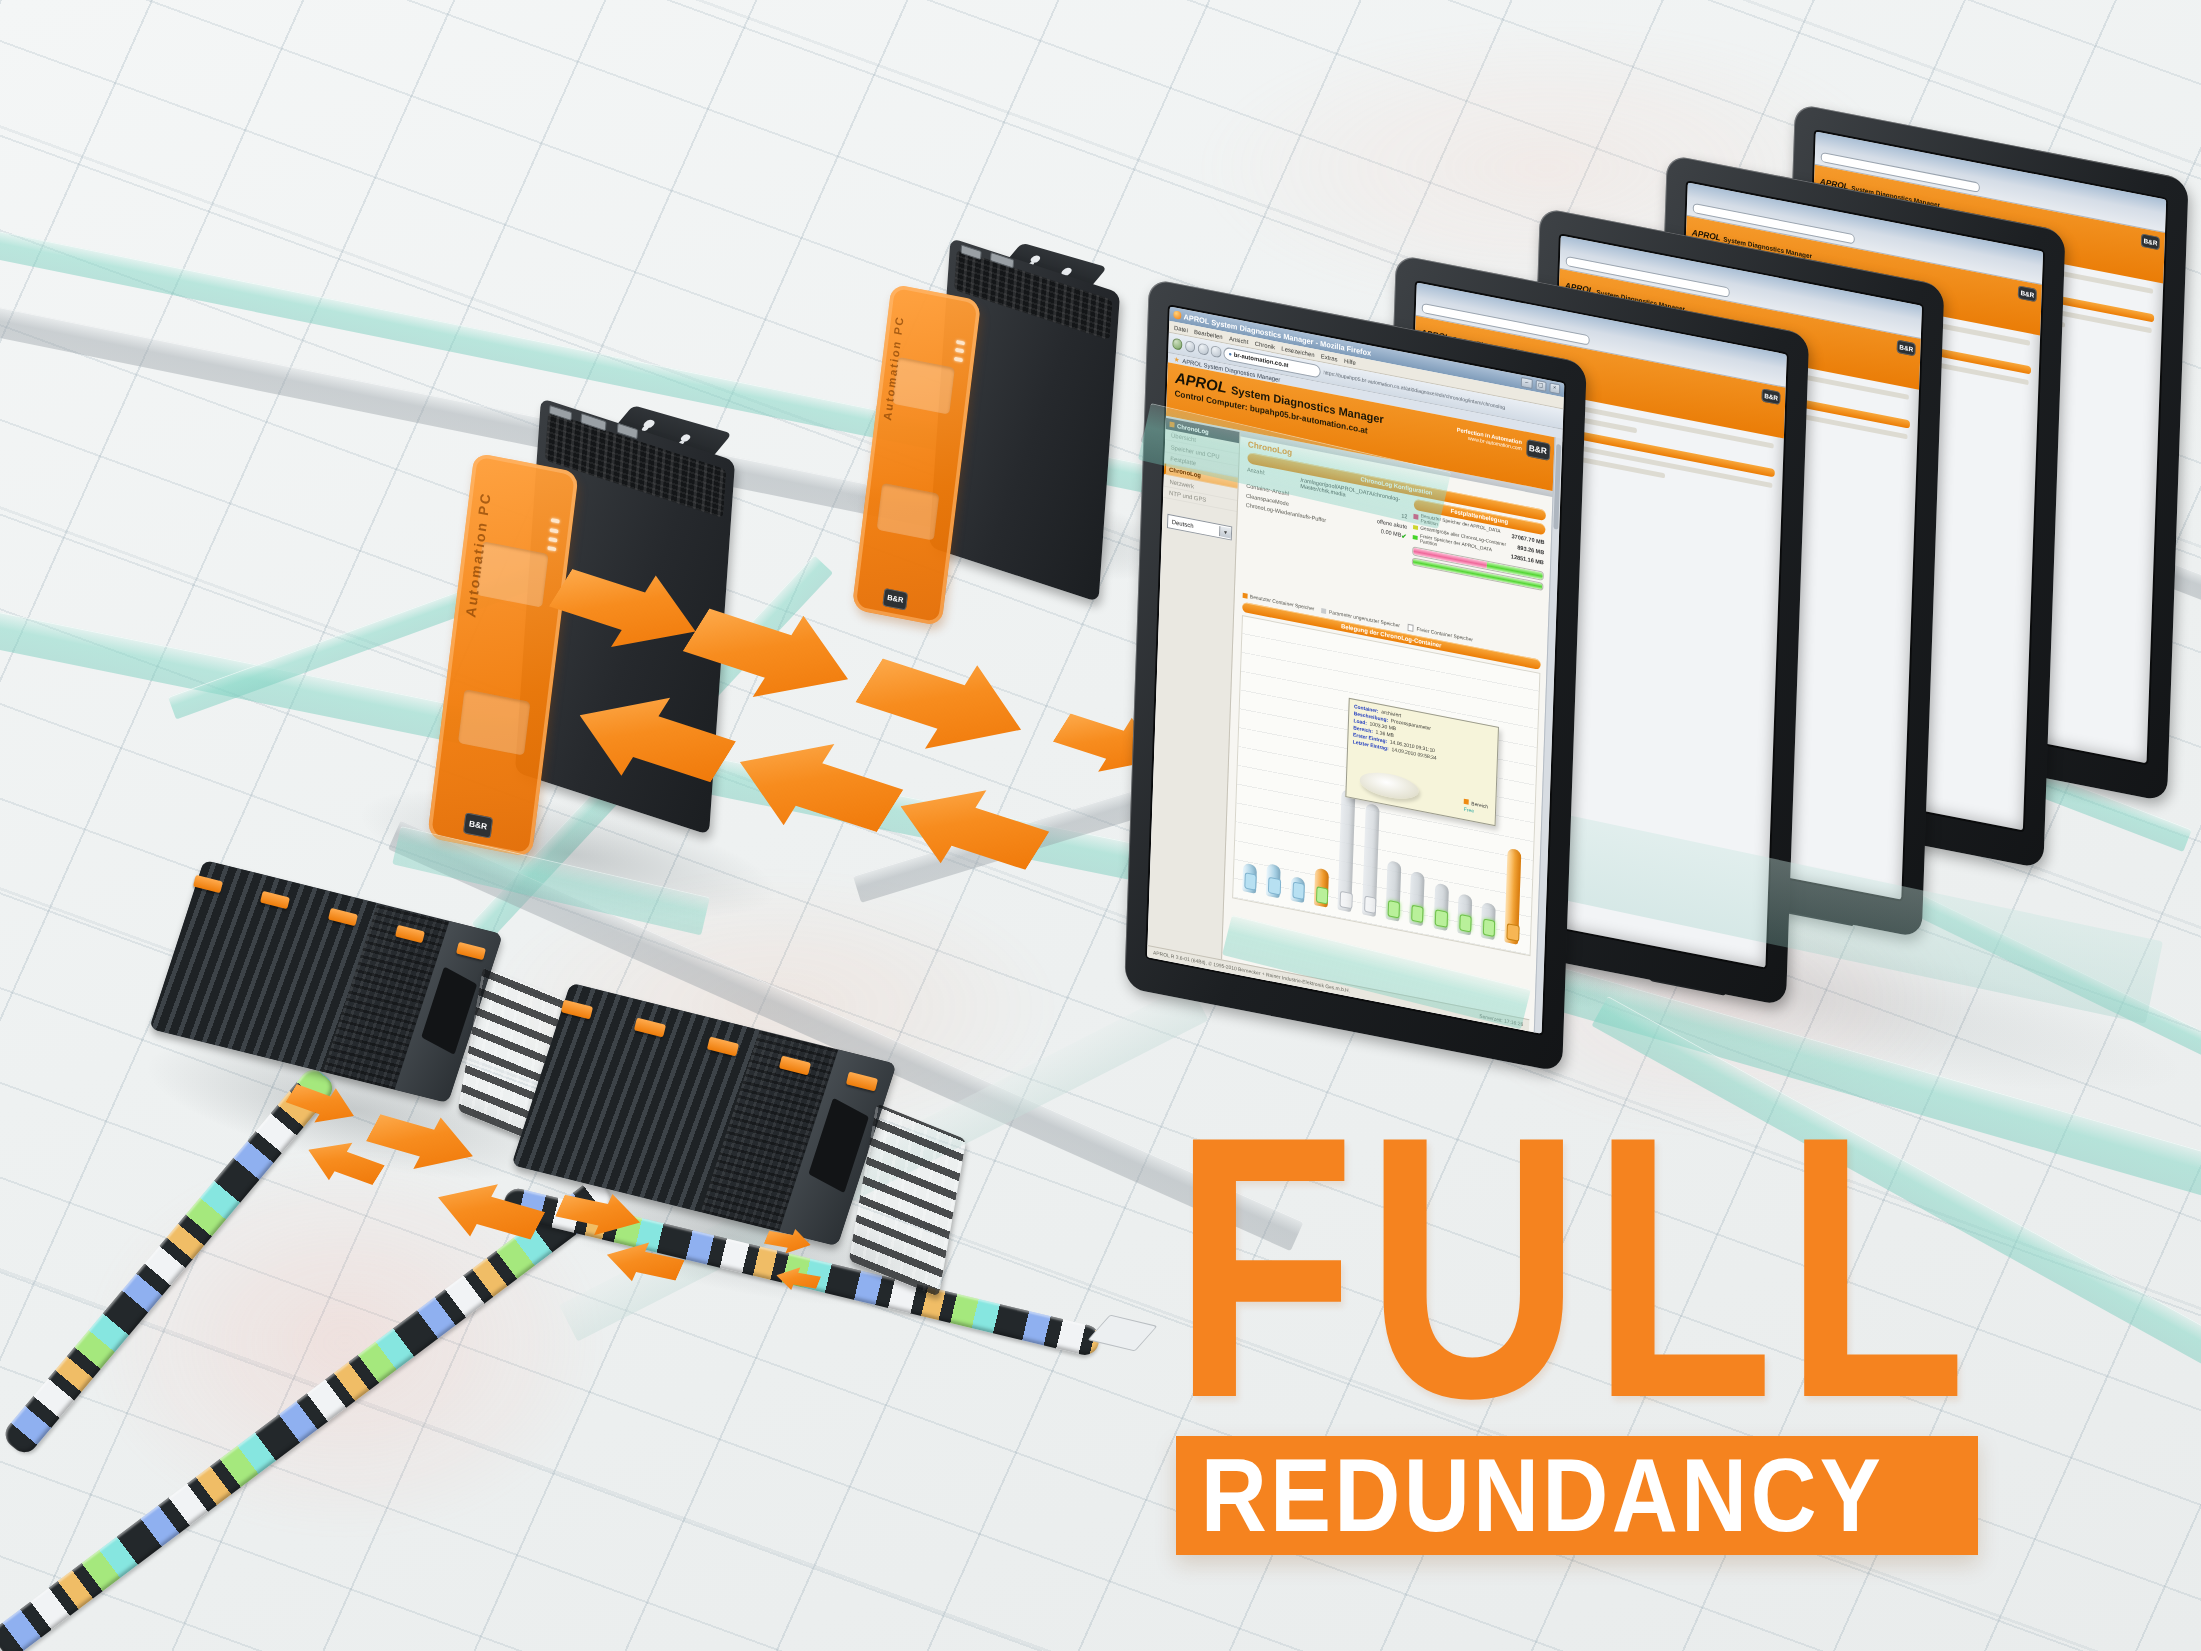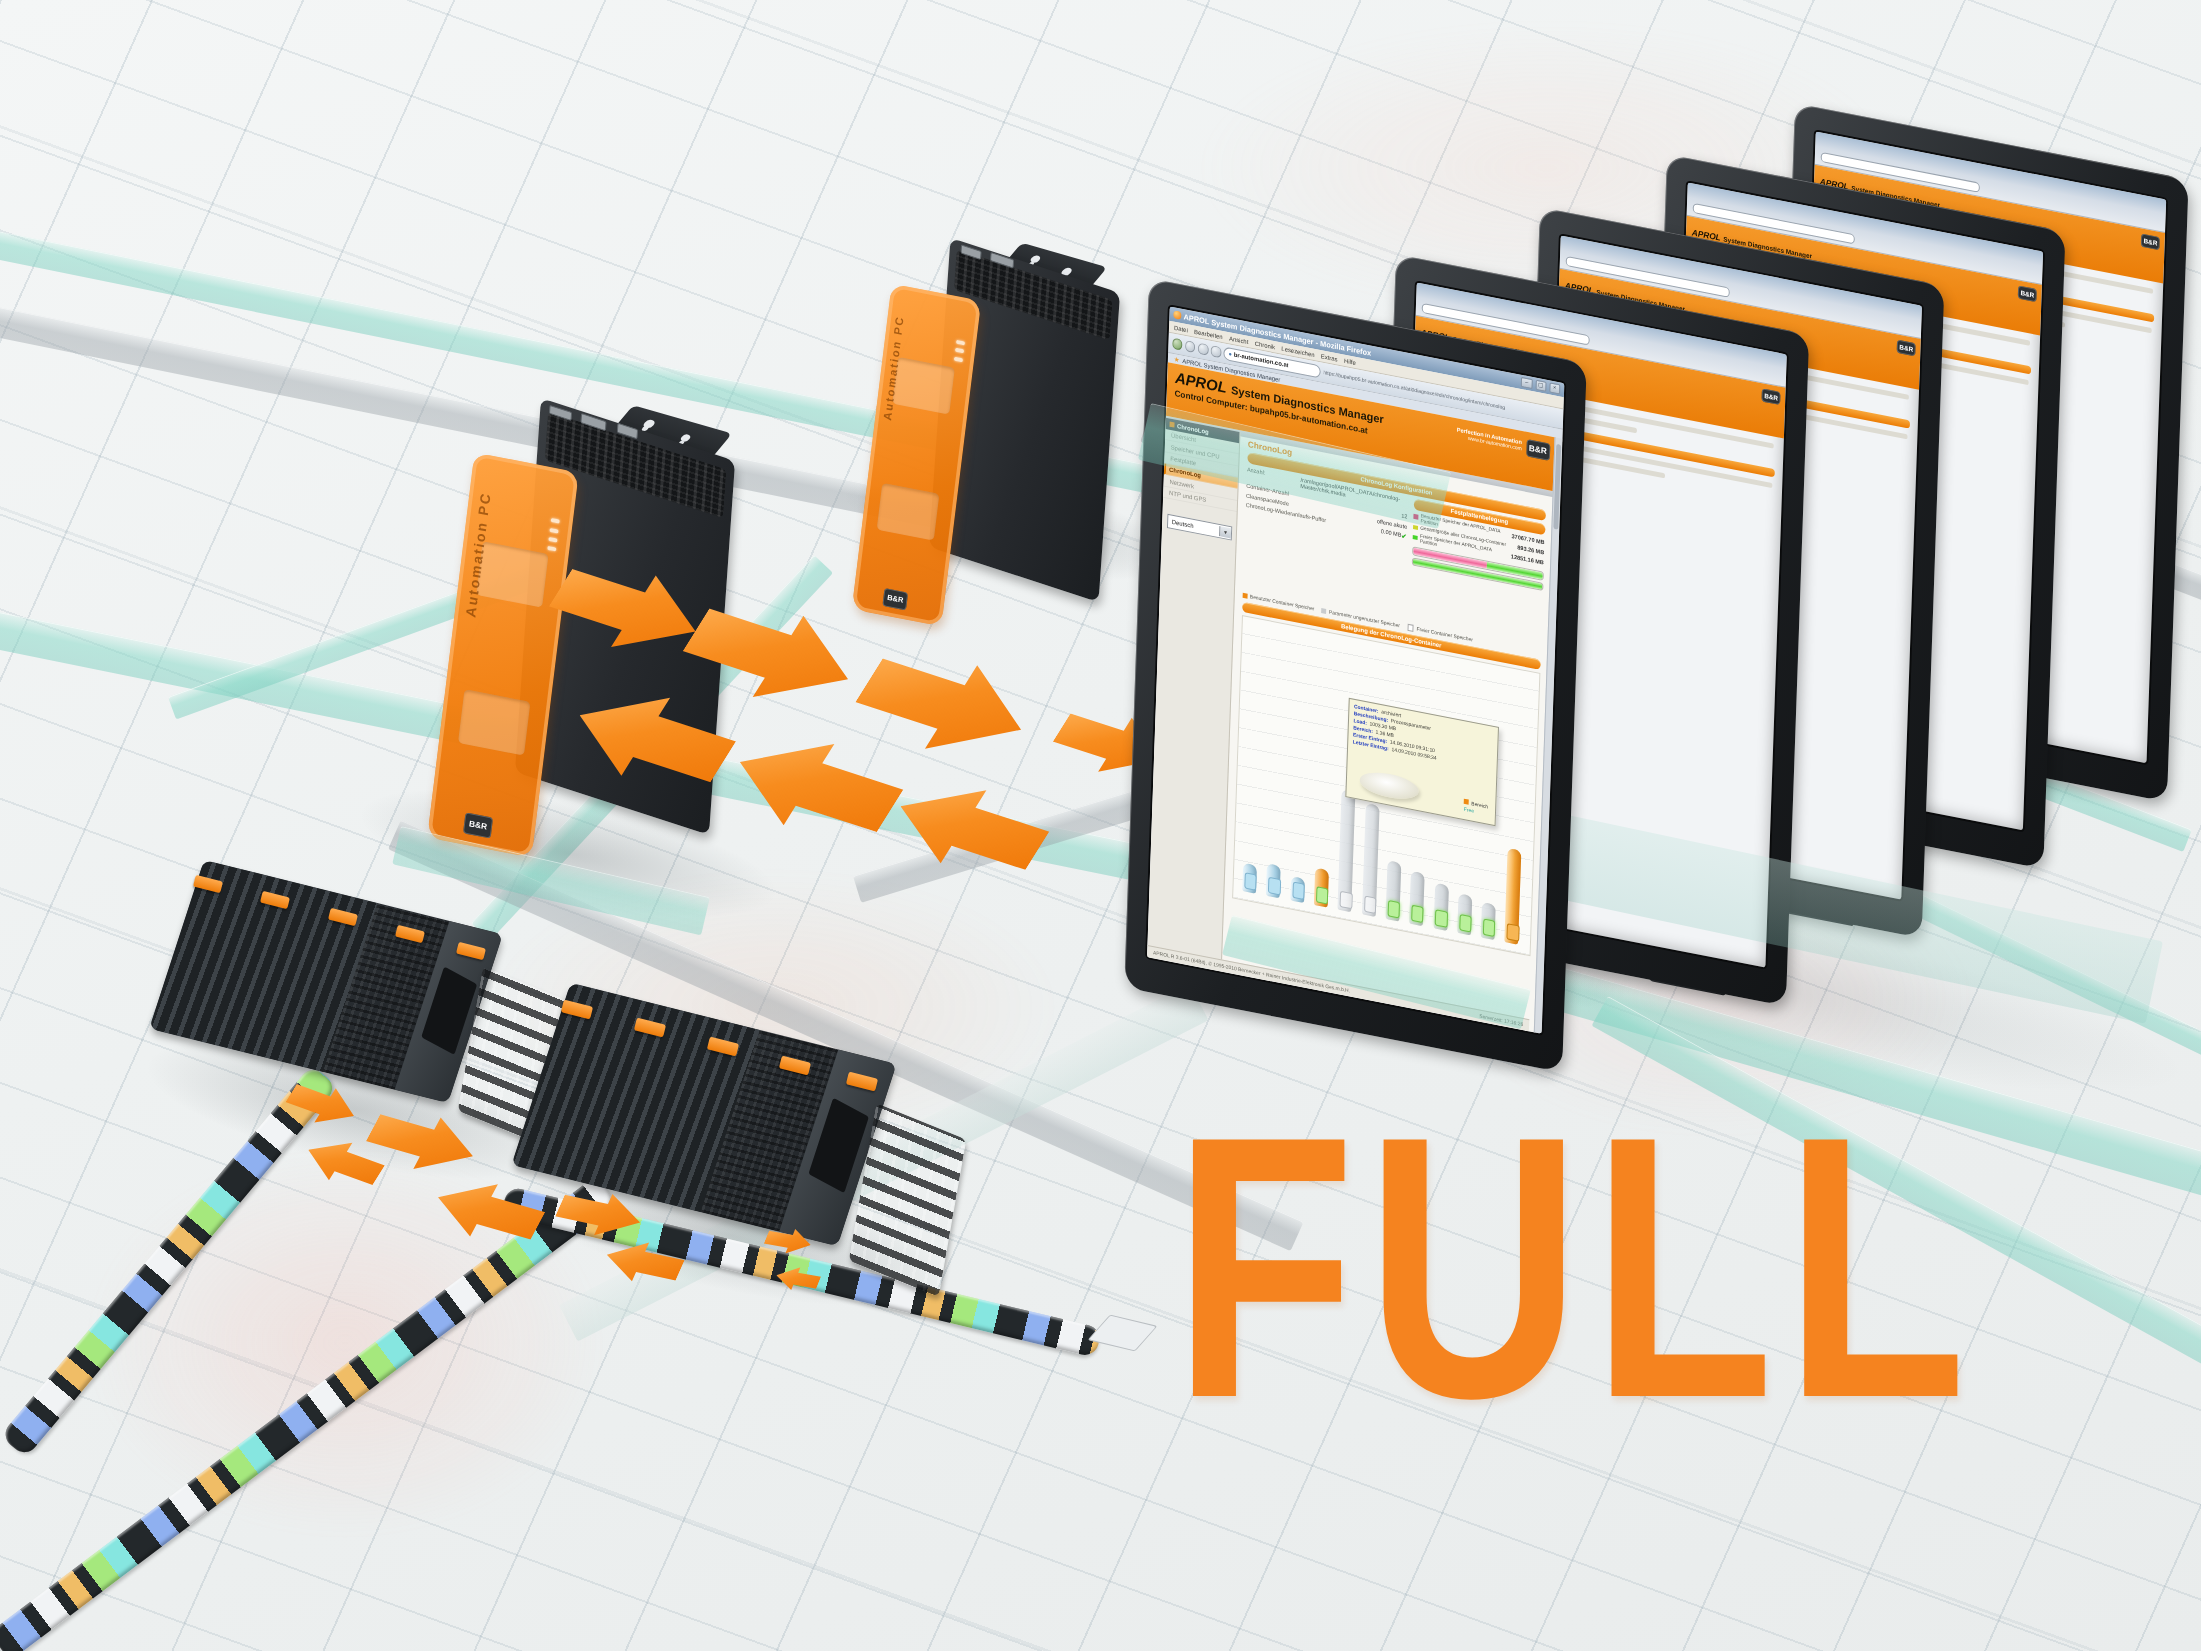--- a/index.html
+++ b/index.html
@@ -604,15 +604,18 @@
           <div class="vthumb"></div>
         </div>
     </div>
   </div>
 
   <div class="abs beam beam-t" style="left:1151px;top:403px;width:308px;height:58px;transform:rotate(13deg);opacity:.8;"></div>
   <div class="abs beam beam-t" style="left:401px;top:826px;width:317px;height:39px;transform:rotate(13deg);opacity:.85;"></div>
   <div class="abs beam beam-t" style="left:1232px;top:915px;width:308px;height:41px;transform:rotate(14deg);opacity:.85;"></div>
 
   <div class="abs full" style="left:1173px;top:1080px;">FULL</div>
+  <div class="abs band" style="left:1176px;top:1436px;width:802px;height:119px;">
+    <span>REDUNDANCY</span>
+  </div>
 
 </div>
 
 
 </body></html>

